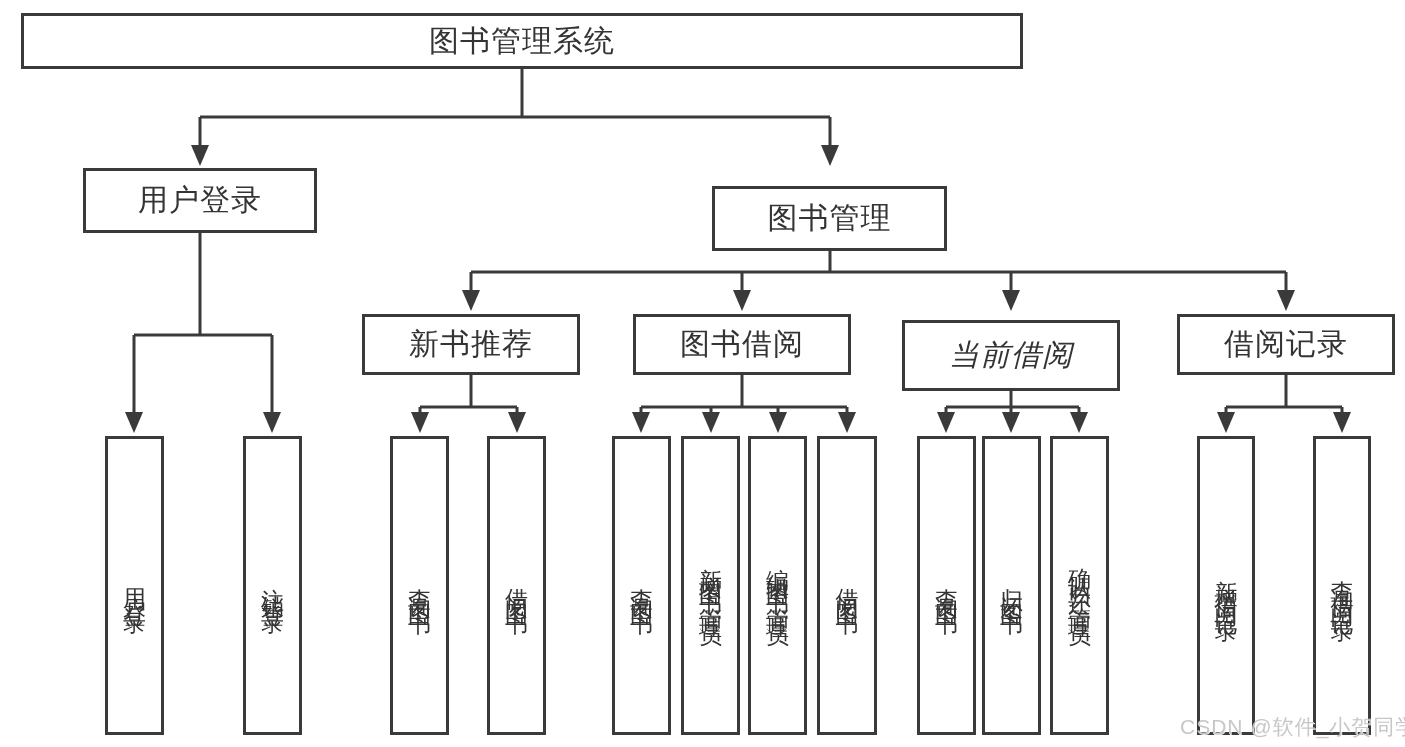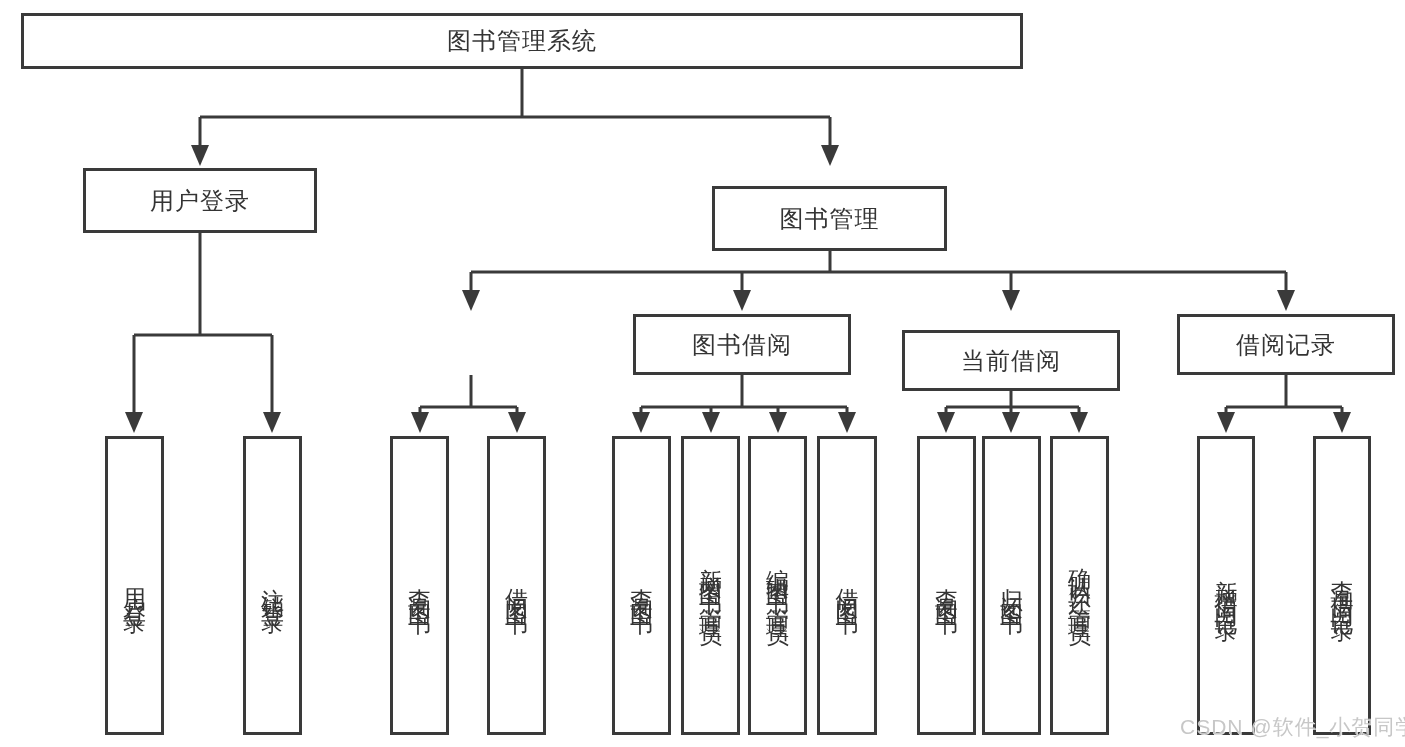--- a/index.html
+++ b/index.html
@@ -6,21 +6,21 @@
   #canvas{
     position:relative;width:1405px;height:747px;background:#ffffff;overflow:hidden;
     font-family:"Liberation Sans","DejaVu Sans",sans-serif;color:#333333;
   }
   #wires{position:absolute;left:0;top:0;width:1405px;height:747px;}
   .box{
     position:absolute;box-sizing:border-box;background:#ffffff;
     border:3px solid #3a3a3a;display:flex;align-items:center;justify-content:center;
     color:#343434;
   }
-  .h-label{font-size:24px;letter-spacing:1px;white-space:nowrap;}
+  .h-label{font-size:30px;letter-spacing:1px;white-space:nowrap;}
   .v-label{
     writing-mode:vertical-rl;text-orientation:mixed;
     font-size:23px;line-height:1;letter-spacing:8px;white-space:nowrap;
   }
   .leaf{font-size:23px;}
   #watermark{
     position:absolute;left:1180px;top:713px;width:225px;
     font-size:21px;color:#c7c7c7;letter-spacing:1px;white-space:nowrap;
     text-shadow:1px 1px 0 rgba(255,255,255,0.85);
   }
@@ -75,24 +75,27 @@
     <span class="h-label">图书管理系统</span>
   </div>
 
   <div class="box" style="left:83px;top:168px;width:234px;height:65px;">
     <span class="h-label">用户登录</span>
   </div>
   <div class="box" style="left:712px;top:168px;width:235px;height:65px;margin-top:18px;">
     <span class="h-label">图书管理</span>
   </div>
 
+  <div class="box" style="left:362px;top:314px;width:218px;height:61px;">
+    <span class="h-label">新书推荐</span>
+  </div>
   <div class="box" style="left:633px;top:314px;width:218px;height:61px;">
     <span class="h-label">图书借阅</span>
   </div>
-  <div class="box" style="left:902px;top:330px;width:218px;height:61px;">
+  <div class="box" style="left:902px;top:320px;width:218px;height:71px;font-style:italic;">
     <span class="h-label">当前借阅</span>
   </div>
   <div class="box" style="left:1177px;top:314px;width:218px;height:61px;">
     <span class="h-label">借阅记录</span>
   </div>
 
   <div class="box leaf" style="left:105px;top:436px;width:59px;height:299px;">
     <span class="v-label">用户登录</span>
   </div>
   <div class="box leaf" style="left:243px;top:436px;width:59px;height:299px;">

